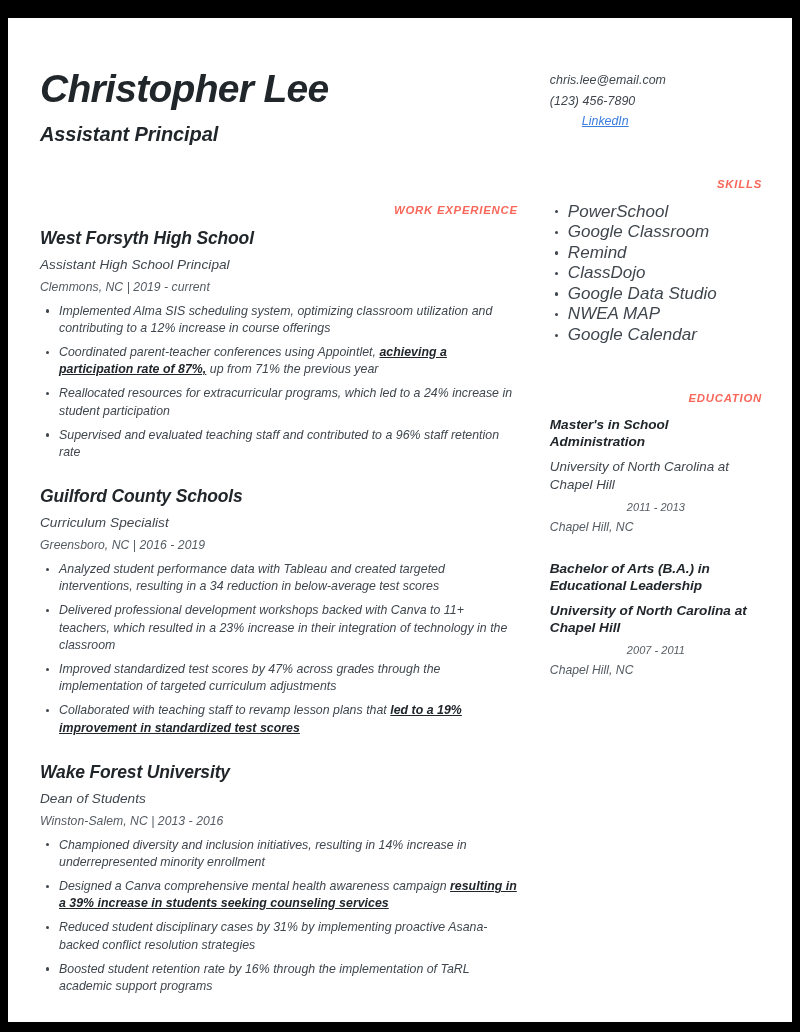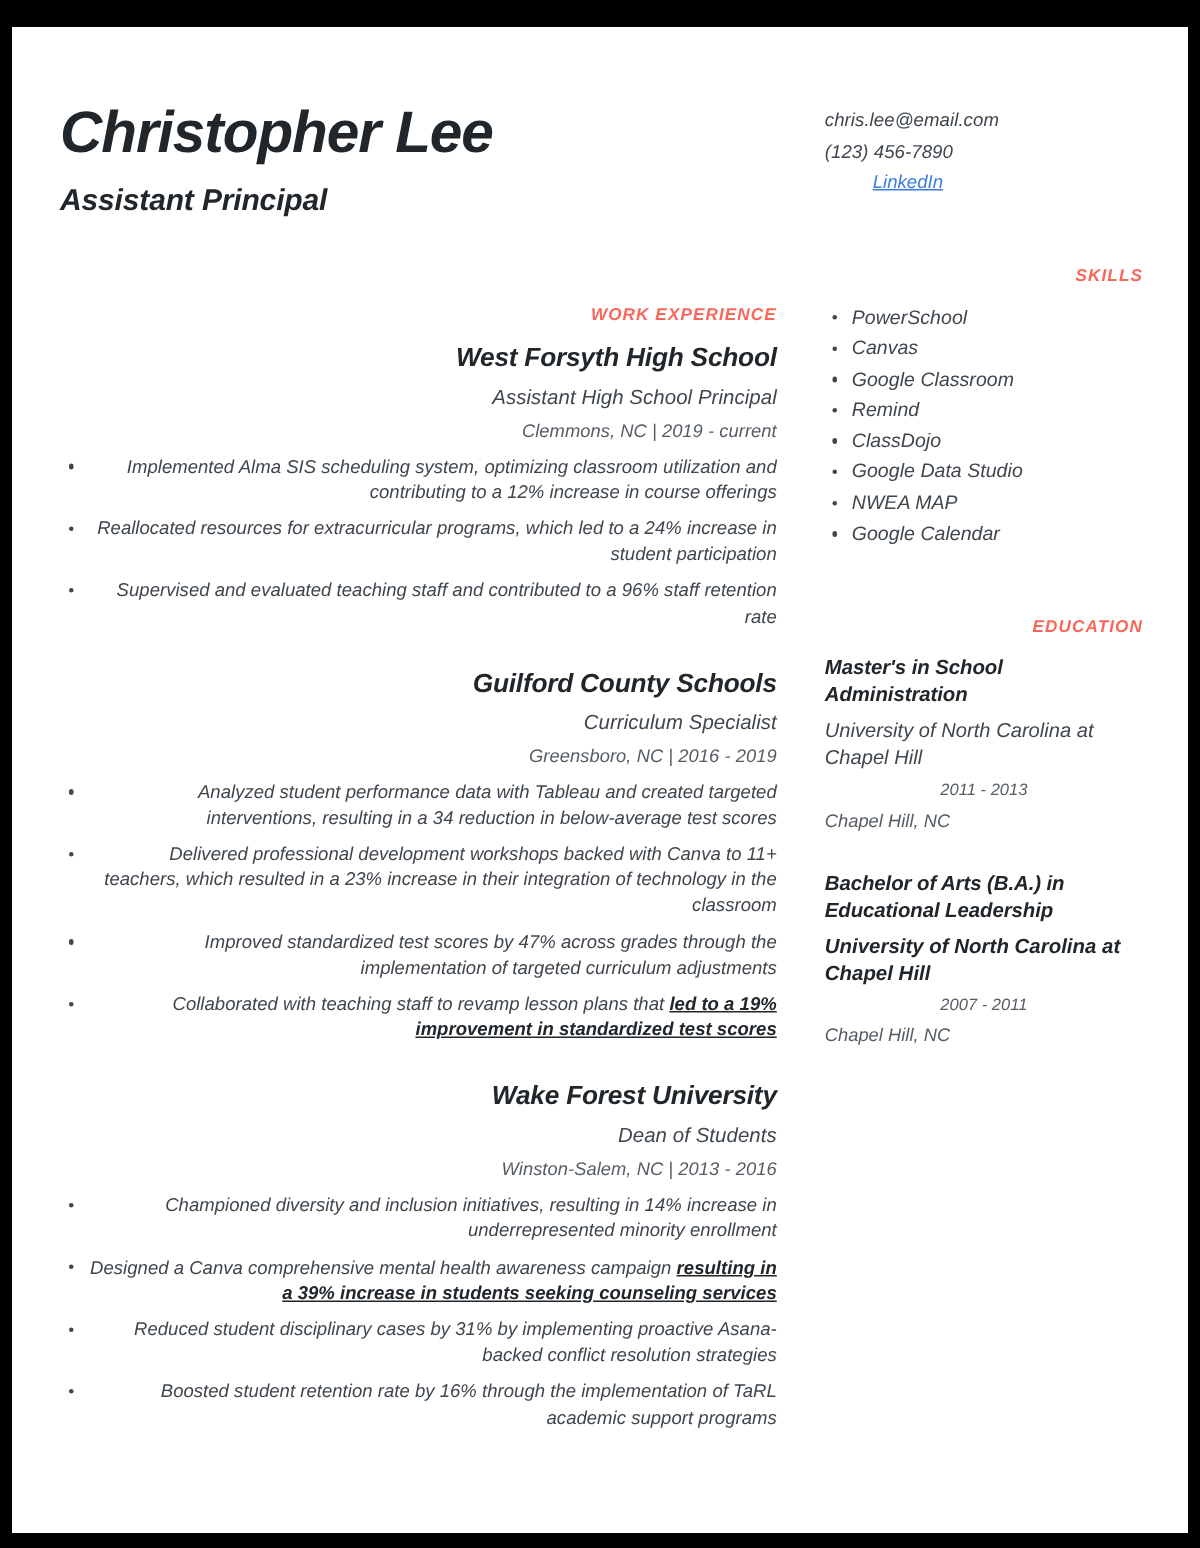--- a/index.html
+++ b/index.html
@@ -64,21 +64,21 @@
     font-weight:700;
     letter-spacing:0.75px;
     color:#f8685a;
     text-transform:uppercase;
     text-align:right;
   }
   .left-sec-head { margin-top:58px; margin-bottom:11px; }
   .right-sec-head { margin-bottom:12px; }
 
   
-  .job { margin-bottom:2px;text-align:right; }
+  .job { margin-bottom:2px; }
   .job + .job { margin-top:24px; }
   .job-org {
     font-size:17.5px;
     font-weight:700;
     color:#21262b;
     letter-spacing:-0.15px;
     line-height:1.3;
   }
   .job-title {
     font-size:13.6px;
@@ -117,21 +117,21 @@
     font-weight:700;
     color:#21262b;
     text-decoration:underline;
   }
 
   
   ul.skills { list-style:none; margin-top:2px; }
   ul.skills li {
     position:relative;
     padding-left:18px;
-    font-size:13px;
+    font-size:17px;
     line-height:20.6px;
     color:#3f464d;
     letter-spacing:0.03px;
   }
   ul.skills li:before {
     content:"";
     position:absolute;
     left:5px; top:8.5px;
     width:3.4px; height:3.4px;
     border-radius:50%;
@@ -187,20 +187,21 @@
 
       <div class="sec-head left-sec-head">WORK EXPERIENCE</div>
 
       <div id="jobs-container">
           <div class="job">
             <div class="job-org">West Forsyth High School</div>
             <div class="job-title">Assistant High School Principal</div>
             <div class="job-meta">Clemmons, NC  |  2019 - current</div>
             <ul class="bullets">
               <li>Implemented Alma SIS scheduling system, optimizing classroom utilization and contributing to a 12% increase in course offerings</li>
+              <li>Coordinated parent-teacher conferences using Appointlet, <span class="em">achieving a participation rate of 87%,</span> up from 71% the previous year</li>
               <li>Reallocated resources for extracurricular programs, which led to a 24% increase in student participation</li>
               <li>Supervised and evaluated teaching staff and contributed to a 96% staff retention rate</li>
             </ul>
           </div>
           <div class="job">
             <div class="job-org">Guilford County Schools</div>
             <div class="job-title">Curriculum Specialist</div>
             <div class="job-meta">Greensboro, NC  |  2016 - 2019</div>
             <ul class="bullets">
               <li>Analyzed student performance data with Tableau and created targeted interventions, resulting in a 34 reduction in below-average test scores</li>
@@ -228,21 +229,20 @@
         <div class="contact-line">chris.lee@email.com</div>
         <div class="contact-line">(123) 456-7890</div>
         <a class="contact-link" href="#">LinkedIn</a>
       </div>
 
       <div class="skills-gap"></div>
 
       <div class="sec-head right-sec-head">SKILLS</div>
       <ul class="skills" id="skills-container">
           <li>PowerSchool</li>
-          <li>Canvas</li>
           <li>Google Classroom</li>
           <li>Remind</li>
           <li>ClassDojo</li>
           <li>Google Data Studio</li>
           <li>NWEA MAP</li>
           <li>Google Calendar</li>
         </ul>
 
       <div class="skills-gap"></div>
 

